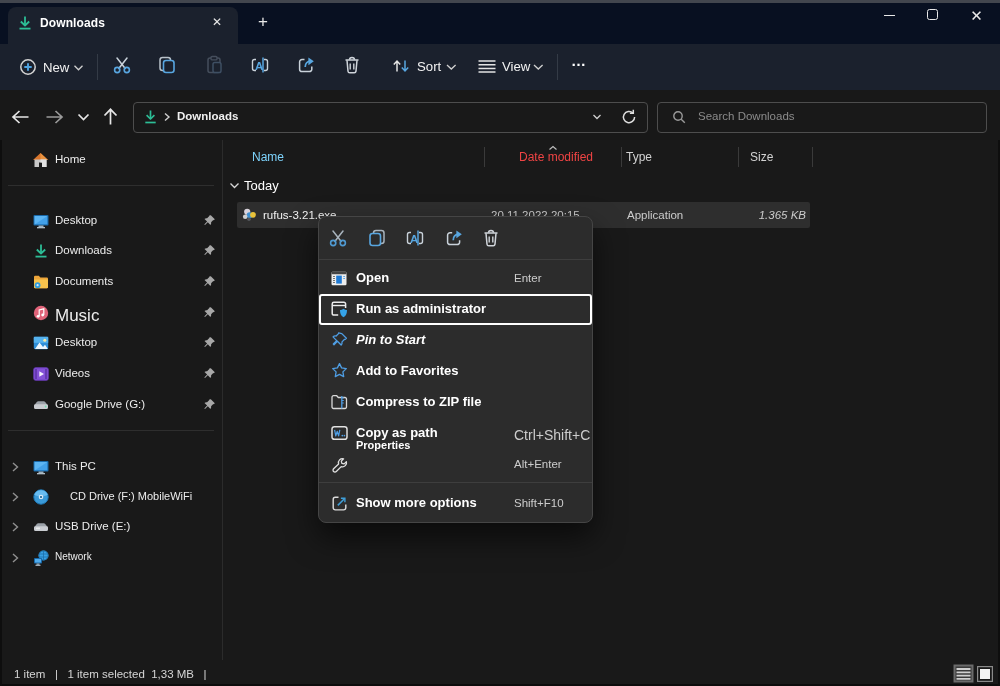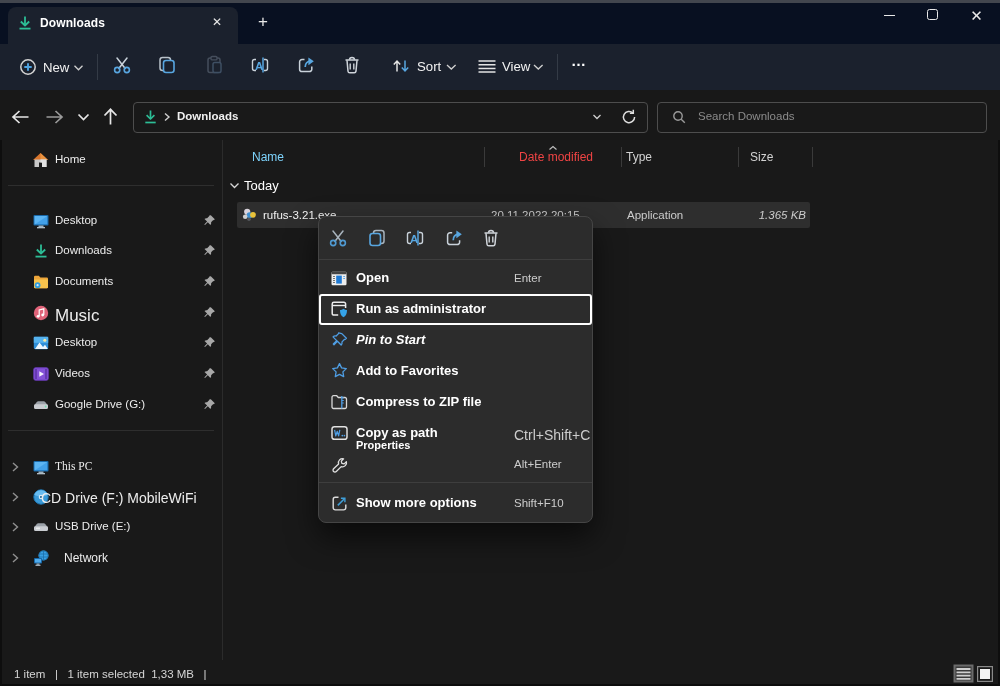--- a/index.html
+++ b/index.html
@@ -239,53 +239,53 @@
 
 <div class="abs" style="left:33px;top:459px;width:16px;height:16px;">
 <svg width="16" height="16" viewBox="0 0 16 16">
         <rect x="0.5" y="2" width="15" height="10.5" rx="1" fill="#1868a8"></rect>
         <rect x="1.6" y="3.1" width="12.8" height="8.3" fill="#42a0e8"></rect>
         <path d="M1.6 3.1 l12.8 0 -12.8 8.3 z" fill="#5cb4f2"></path>
         <rect x="5.5" y="12.5" width="5" height="1.6" fill="#9ab0c0"></rect>
         <rect x="4" y="14.1" width="8" height="1.2" fill="#c0ced8"></rect>
       </svg>
     </div>
-<div class="abs" style="left:55px;top:460px;color:#ececec;font-size:11.5px;font-family:Liberation Serif, serif;">This PC</div>
+<div class="abs" style="left:55px;top:460px;color:#ececec;font-size:11.5px;">This PC</div>
 
 <div class="abs" style="left:33px;top:489px;width:16px;height:16px;">
 <svg width="16" height="16" viewBox="0 0 16 16">
         <circle cx="8" cy="8" r="7.2" fill="#3a9ad8"></circle>
         <circle cx="8" cy="8" r="7.2" fill="none" stroke="#207ab8" stroke-width="1"></circle>
         <path d="M1.2 6 A7.2 7.2 0 0 1 14.8 6 L8 8 z" fill="#68bcf0"></path>
         <circle cx="8" cy="8" r="2.3" fill="#d8e8f4"></circle>
         <circle cx="8" cy="8" r="1.1" fill="#186090"></circle>
       </svg>
     </div>
-<div class="abs" style="left:41px;top:490px;color:#ececec;font-size:14px;">CD Drive (F:) MobileWiFi</div>
+<div class="abs" style="left:70px;top:490px;color:#ececec;font-size:11px;">CD Drive (F:) MobileWiFi</div>
 
 <div class="abs" style="left:33px;top:519px;width:16px;height:16px;">
 <svg width="16" height="16" viewBox="0 0 16 16">
         <path d="M1 8.5 a1.5 1.5 0 0 1 1.5 -1.5 h11 A1.5 1.5 0 0 1 15 8.5 v2 a1.5 1.5 0 0 1 -1.5 1.5 h-11 A1.5 1.5 0 0 1 1 10.5 z" fill="#c9ccd1"></path>
         <path d="M2 7.2 L4 4.8 a1.5 1.5 0 0 1 1.2 -.6 h5.6 a1.5 1.5 0 0 1 1.2 .6 l2 2.4 z" fill="#9ba1a8"></path>
         <rect x="3" y="8.6" width="4" height="1.6" rx="0.4" fill="#e8eaec"></rect>
       </svg>
     </div>
 <div class="abs" style="left:55px;top:520px;color:#ececec;font-size:11.5px;">USB Drive (E:)</div>
 
 <div class="abs" style="left:33px;top:550px;width:16px;height:16px;">
 <svg width="16" height="16" viewBox="0 0 16 16">
         <circle cx="10.5" cy="5.5" r="5" fill="#38a0e4"></circle>
         <path d="M6 5.5 a4.5 4.5 0 0 1 9 0 a4.5 4.5 0 0 1 -9 0 M10.5 1 v9 M6.2 4 h8.6 M6.2 7 h8.6" stroke="#1d6faa" stroke-width="0.8" fill="none"></path>
         <rect x="1" y="8" width="8" height="5.5" rx="0.8" fill="#1868a8"></rect>
         <rect x="2" y="9" width="6" height="3.5" fill="#50acec"></rect>
         <rect x="3.5" y="13.5" width="3" height="1.3" fill="#9ab0c0"></rect>
         <rect x="2.5" y="14.8" width="5" height="1" fill="#c0ced8"></rect>
       </svg>
     </div>
-<div class="abs" style="left:55px;top:551px;color:#ececec;font-size:12px;margin-left:9px;">Network</div>
+<div class="abs" style="left:55px;top:551px;color:#ececec;font-size:10px;">Network</div>
 
 <svg class="abs" style="left:11px;top:461px;" width="8" height="12" viewBox="0 0 8 12">
       <path d="M2 2 l4.5 4 L2 10" stroke="#909090" stroke-width="1.4" fill="none"></path>
     </svg>
 <svg class="abs" style="left:11px;top:491px;" width="8" height="12" viewBox="0 0 8 12">
       <path d="M2 2 l4.5 4 L2 10" stroke="#909090" stroke-width="1.4" fill="none"></path>
     </svg>
 <svg class="abs" style="left:11px;top:521px;" width="8" height="12" viewBox="0 0 8 12">
       <path d="M2 2 l4.5 4 L2 10" stroke="#909090" stroke-width="1.4" fill="none"></path>
     </svg>

